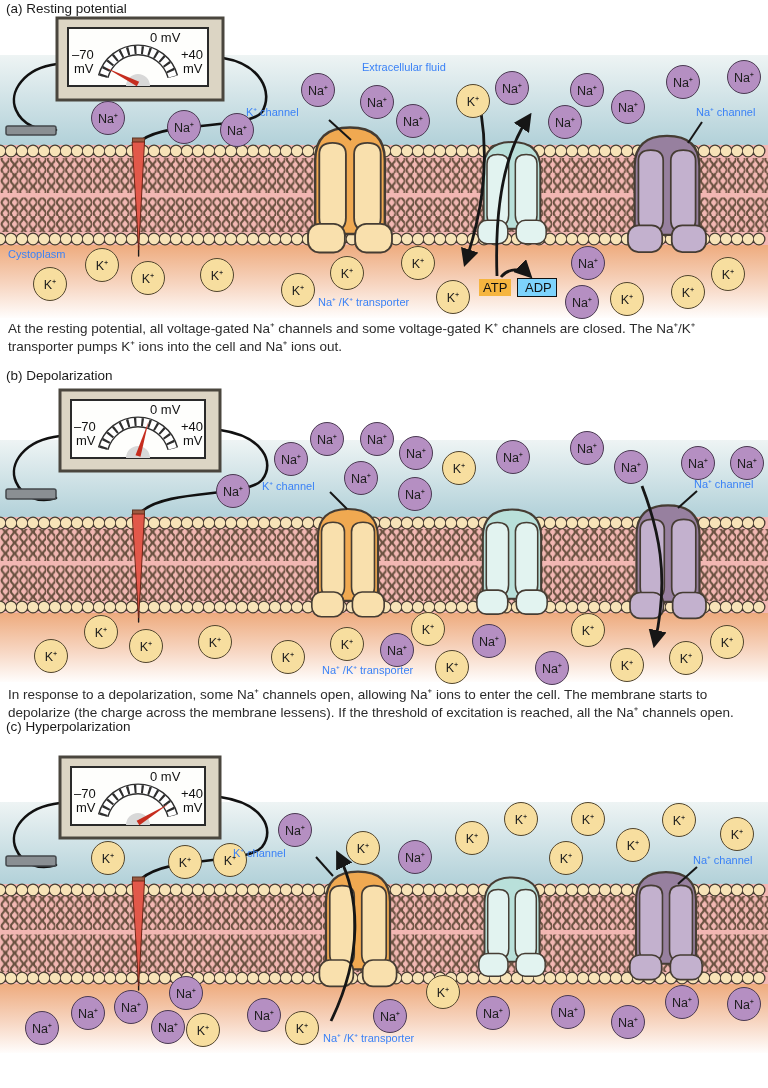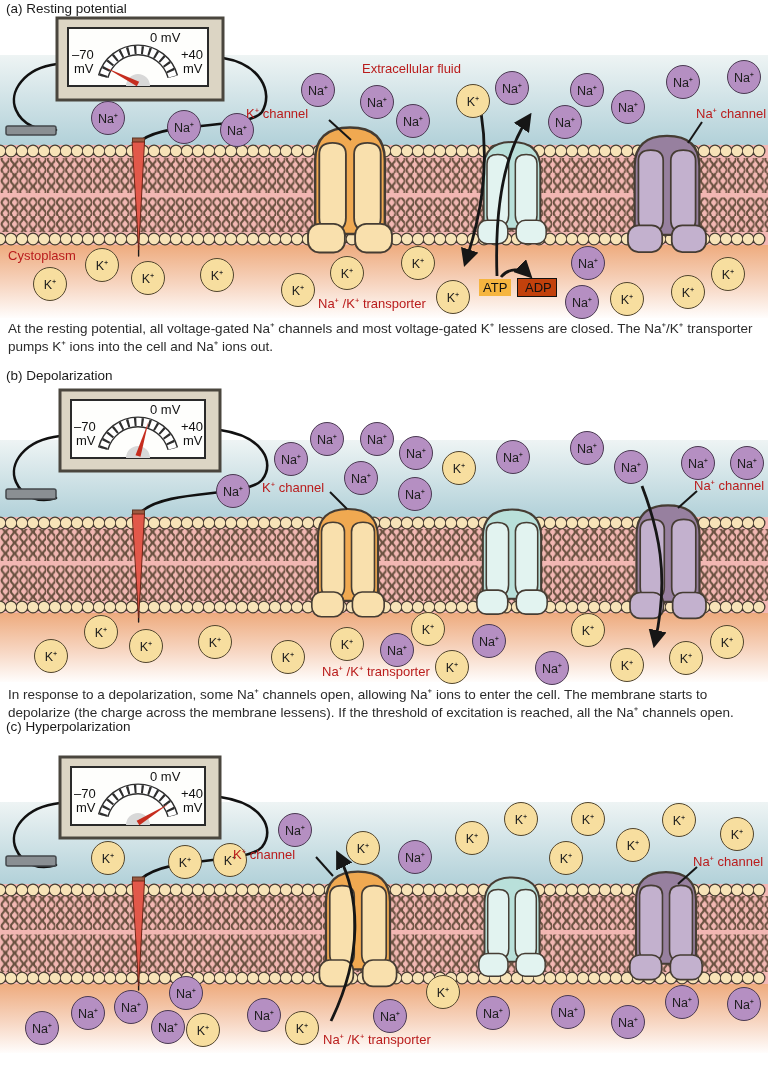--- a/index.html
+++ b/index.html
@@ -1,29 +1,29 @@
 <!DOCTYPE html>
 <html><head>
 <meta charset="utf-8">
 <style>
   html,body{margin:0;padding:0;background:#fff;}
   #stage{position:relative;width:768px;height:1088px;background:#ffffff;
          font-family:"Liberation Sans",sans-serif;overflow:hidden;}
   #art{position:absolute;left:0;top:0;}
-  .lbl{position:absolute;font-size:13px;color:#b91c1c;white-space:nowrap;}
+  .lbl{position:absolute;font-size:11px;color:#3b82f6;white-space:nowrap;}
   .ttl{position:absolute;font-size:13.5px;color:#1a1a1a;white-space:nowrap;}
   .cap{position:absolute;left:8px;width:754px;font-size:13.5px;line-height:1.32;color:#2b2b2b;}
   .mlbl{position:absolute;font-size:13px;color:#111;white-space:nowrap;}
   .ion{position:absolute;width:34px;height:34px;border-radius:50%;box-sizing:border-box;
        display:flex;align-items:center;justify-content:center;font-size:12.5px;color:#1c1c1c;}
   .ion.na{background:#b58fc2;border:1.6px solid #4a3a52;}
   .ion.k{background:#f7de9f;border:1.6px solid #51452e;}
   .tag{position:absolute;font-size:13px;color:#111;padding:0px 4px;line-height:17px;}
   .tag.atp{background:#f6b53f;}
-  .tag.adp{background:#c2410c;border:1.6px solid #111;padding-left:7px;}
+  .tag.adp{background:#7dd3fc;border:1.6px solid #111;padding-left:7px;}
 </style>
 </head>
 <body>
 
 <div id="stage">
 
 <svg id="art" width="768" height="1088" viewBox="0 0 768 1088">
   <defs>
     <linearGradient id="wg" x1="0" y1="0" x2="0" y2="1">
       <stop offset="0" stop-color="#eef4f4"></stop>
@@ -283,16 +283,16 @@
 <div class="tag adp" style="left:517px;top:278px">ADP</div>
 
 <div class="lbl" style="left:262px;top:478px">K⁺ channel</div>
 <div class="lbl" style="left:694px;top:476px">Na⁺ channel</div>
 <div class="lbl" style="left:322px;top:662px">Na⁺ /K⁺ transporter</div>
 
 <div class="lbl" style="left:233px;top:845px">K⁺ channel</div>
 <div class="lbl" style="left:693px;top:852px">Na⁺ channel</div>
 <div class="lbl" style="left:323px;top:1030px">Na⁺ /K⁺ transporter</div>
 
-<div class="cap" style="top:320px">At the resting potential, all voltage-gated Na⁺ channels and most voltage-gated K⁺ lessens are closed. The Na⁺/K⁺ transporter pumps K⁺ ions into the cell and Na⁺ ions out.</div>
+<div class="cap" style="top:320px">At the resting potential, all voltage-gated Na⁺ channels and some voltage-gated K⁺ channels are closed. The Na⁺/K⁺ transporter pumps K⁺ ions into the cell and Na⁺ ions out.</div>
 <div class="cap" style="top:686px">In response to a depolarization, some Na⁺ channels open, allowing Na⁺ ions to enter the cell. The membrane starts to depolarize (the charge across the membrane lessens). If the threshold of excitation is reached, all the Na⁺ channels open.</div>
 
 </div>
 
 </body></html>

